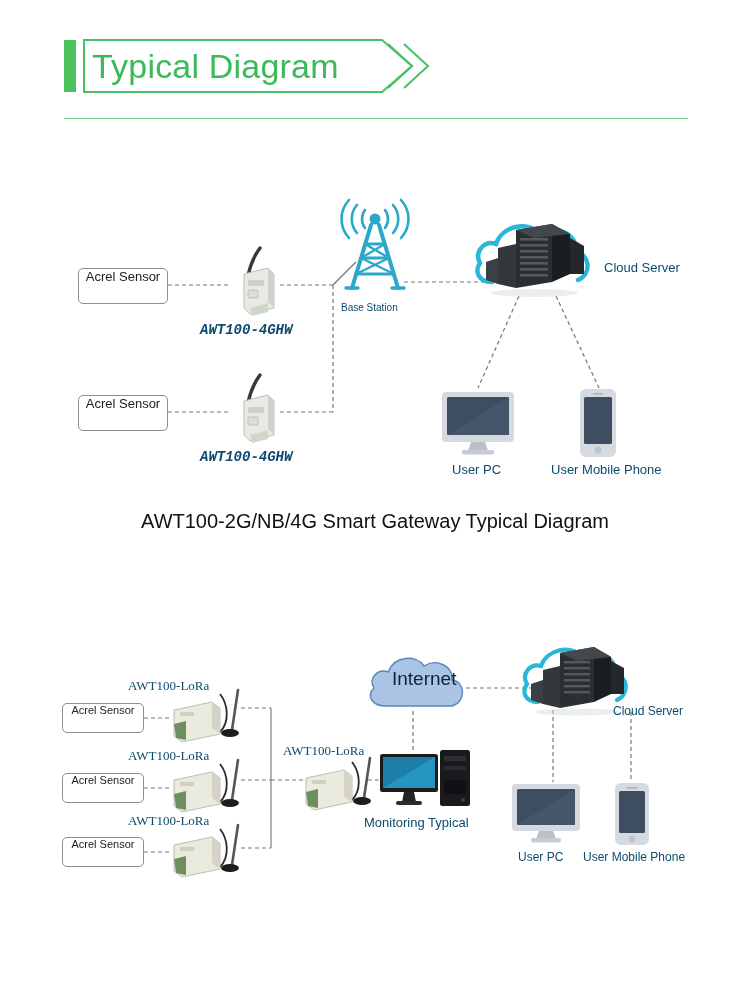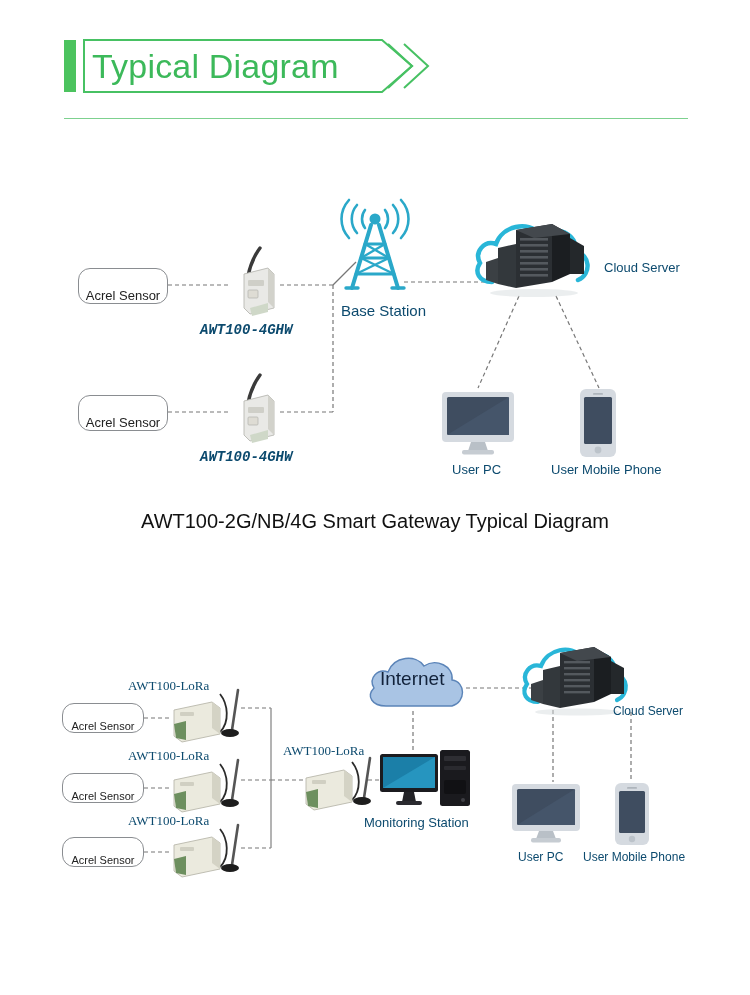--- a/index.html
+++ b/index.html
@@ -65,24 +65,24 @@
     height: 100%;
     overflow: visible;
   }
 
   .node { position: absolute; }
 
   
   .sensor-box {
     box-sizing: border-box;
     border: 1.4px solid #8a8d91;
-    border-radius: 12px;
+    border-radius: 5px;
     background: #ffffff;
     display: flex;
-    align-items: flex-end;
+    align-items: flex-start;
     justify-content: center;
     color: #222;
     white-space: nowrap;
   }
 
   
   .lbl {
     position: absolute;
     white-space: nowrap;
     color: #0c4a6e;
@@ -106,20 +106,21 @@
     color: #111111;
     white-space: nowrap;
   }
 
   
   .internet-text {
     position: absolute;
     font-size: 19px;
     color: #12223a;
     white-space: nowrap;
+    margin-left: 12px;
   }
 </style>
 </head>
 <body>
 
 <div class="header">
   <div class="hdr-bar"></div>
   <div class="hdr-arrow">
     <svg width="350" height="56" viewBox="0 0 350 56">
       <path d="M2,2 L300,2 L330,28 L300,54 L2,54 Z" fill="none" stroke="#47c163" stroke-width="2"></path>
@@ -196,21 +197,21 @@
         <path d="M63,8 C73,19 73,35 63,46"></path>
       </g>
       <circle cx="37" cy="27" r="5.5" fill="#2aa8c9"></circle>
       <path d="M33,33 L14,96" stroke="#2aa8c9" stroke-width="4" fill="none" stroke-linecap="round"></path>
       <path d="M41,33 L60,96" stroke="#2aa8c9" stroke-width="4" fill="none" stroke-linecap="round"></path>
       <path d="M27,52 L47,52 M23,66 L51,66 M18,82 L56,82" stroke="#2aa8c9" stroke-width="3" stroke-linecap="round"></path>
       <path d="M27,52 L51,66 M47,52 L23,66 M23,66 L56,82 M51,66 L18,82" stroke="#2aa8c9" stroke-width="2.3"></path>
       <path d="M8,96 L20,96 M54,96 L66,96" stroke="#2aa8c9" stroke-width="3.4" stroke-linecap="round"></path>
     </svg>
   </div>
-  <div class="lbl lbl-sans" style="left:341px; top:152px; font-size:15px;">Base Station</div>
+  <div class="lbl lbl-sans" style="left:341px; top:152px; font-size:10px;">Base Station</div>
 
   <div class="node" style="left:472px; top:58px; width:128px; height:92px;">
     <svg width="128" height="92" viewBox="0 0 128 92">
       <path d="M20,74 C7,74 2,64 8,55 C2,44 12,32 24,36 C30,18 56,12 68,26 C84,16 106,26 104,44 C118,46 120,66 106,72" fill="none" stroke="#29b6d8" stroke-width="4.5" stroke-linecap="round"></path>
       <g>
         <path d="M44,22 L80,16 L80,74 L44,80 Z" fill="#2b2f33"></path>
         <path d="M80,16 L98,26 L98,66 L80,74 Z" fill="#1b1e21"></path>
         <path d="M44,22 L62,30 L98,26 L80,16 Z" fill="#43484d"></path>
         <g fill="#54595e">
           <rect x="48" y="30" width="28" height="2.6"></rect>
@@ -356,21 +357,21 @@
       <path d="M5,40 L57,9 L57,40 Z" fill="#2695bf"></path>
       <path d="M26,44 L36,44 L38,54 L24,54 Z" fill="#232327"></path>
       <rect x="18" y="53" width="26" height="4" rx="2" fill="#2b2b30"></rect>
       <rect x="62" y="2" width="30" height="56" rx="2.5" fill="#1a1a1e"></rect>
       <rect x="66" y="8" width="22" height="5" rx="1" fill="#2e2e33"></rect>
       <rect x="66" y="18" width="22" height="4" rx="1" fill="#2a2a2f"></rect>
       <rect x="66" y="32" width="22" height="14" rx="2" fill="#111114"></rect>
       <circle cx="85" cy="52" r="2" fill="#3f3f45"></circle>
     </svg>
   </div>
-  <div class="lbl lbl-sans" style="left:364px; top:215px; font-size:13px;">Monitoring Station</div>
+  <div class="lbl lbl-sans" style="left:364px; top:215px; font-size:13px;">Monitoring Typical</div>
 
   <div class="node" style="left:518px; top:32px; width:120px; height:86px;">
     <svg width="120" height="86" viewBox="0 0 120 86">
       <path d="M20,70 C8,70 3,61 9,52 C3,42 12,31 23,34 C29,17 53,12 64,25 C79,16 99,25 97,42 C110,44 112,62 99,68" fill="none" stroke="#29b6d8" stroke-width="4.2" stroke-linecap="round"></path>
       <g>
         <path d="M42,21 L76,15 L76,70 L42,76 Z" fill="#2b2f33"></path>
         <path d="M76,15 L93,25 L93,62 L76,70 Z" fill="#1b1e21"></path>
         <path d="M42,21 L59,29 L93,25 L76,15 Z" fill="#43484d"></path>
         <g fill="#54595e">
           <rect x="46" y="29" width="26" height="2.4"></rect>

